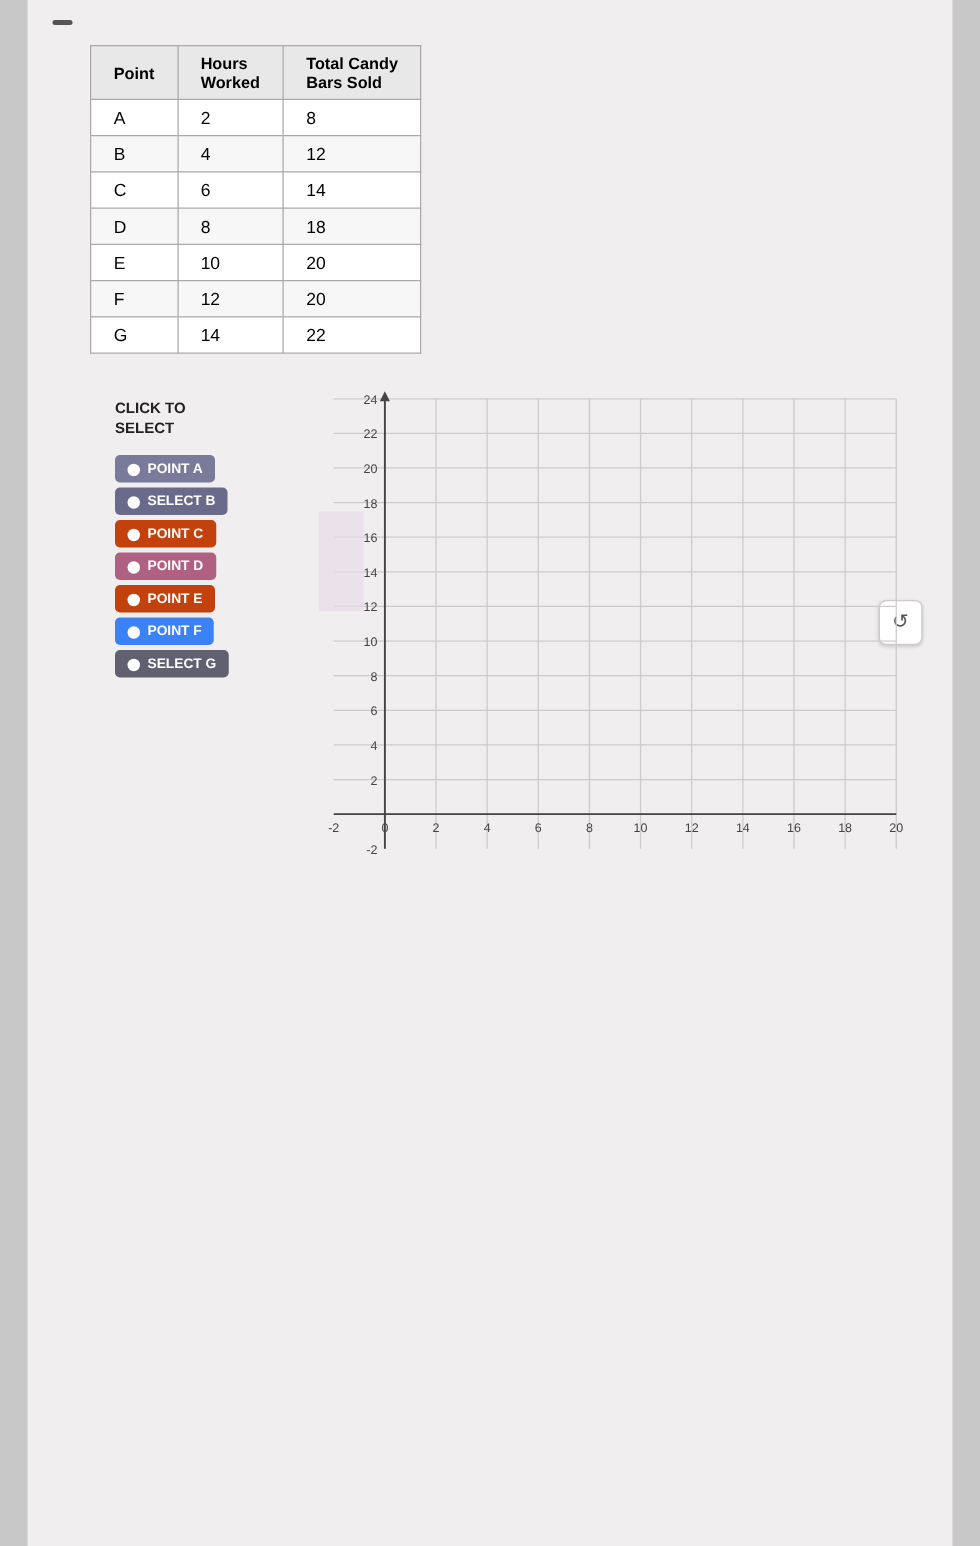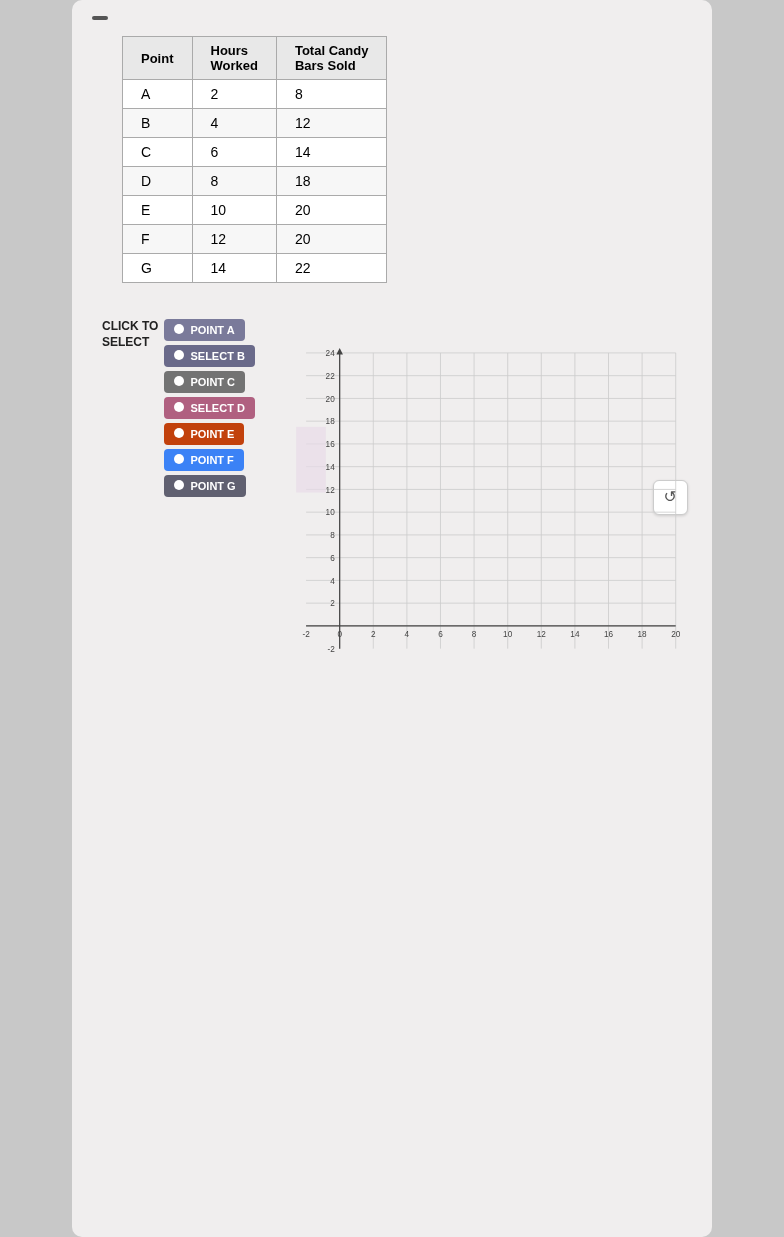--- a/index.html
+++ b/index.html
@@ -6,25 +6,24 @@
     body {
       font-family: Arial, sans-serif;
       background: #c8c8c8;
       width: 784px;
       min-height: 1237px;
       display: flex;
       justify-content: center;
     }
     .page {
       background: #f0eeee;
-      width: 640px;
+      width: 740px;
       min-height: 1237px;
       padding: 16px 20px;
       position: relative;
-      border-radius: 10px;
     }
     .question-header {
       display: flex;
       gap: 12px;
       margin-bottom: 14px;
     }
     .question-number {
       background: #555;
       color: white;
       font-weight: bold;
@@ -102,35 +101,36 @@
 
     
     .graph-section {
       display: flex;
       gap: 10px;
       margin-top: 16px;
       padding-left: 10px;
     }
     .legend-panel {
       display: flex;
-      flex-direction: row;
+      flex-direction: column;
       gap: 6px;
       padding-top: 20px;
       min-width: 110px;
+      margin-left: 40px;
     }
     .click-to-select {
       font-size: 12px;
       font-weight: bold;
       margin-bottom: 8px;
       color: #222;
       line-height: 1.3;
     }
     .point-btn {
       display: flex;
-      align-items: flex-start;
+      align-items: flex-end;
       gap: 6px;
       border: none;
       border-radius: 4px;
       padding: 5px 10px;
       cursor: pointer;
       font-size: 11px;
       font-weight: bold;
       color: white;
     }
     .point-dot {
@@ -225,39 +225,39 @@
       <div class="click-to-select">CLICK TO<br>SELECT</div>
       <div id="legend-buttons">
           <button class="point-btn" style="background: rgb(122, 122, 154); margin-bottom: 4px;">
             <span class="point-dot"></span>
             <span>POINT A</span>
           </button>
           <button class="point-btn" style="background: rgb(106, 106, 138); margin-bottom: 4px;">
             <span class="point-dot"></span>
             <span>SELECT B</span>
           </button>
-          <button class="point-btn" style="background: #737373; margin-bottom: 4px;">
+          <button class="point-btn" style="background: #c2410c; margin-bottom: 4px;">
             <span class="point-dot"></span>
             <span>POINT C</span>
           </button>
           <button class="point-btn" style="background: rgb(176, 96, 128); margin-bottom: 4px;">
             <span class="point-dot"></span>
-            <span>SELECT D</span>
+            <span>POINT D</span>
           </button>
           <button class="point-btn" style="background: #c2410c; margin-bottom: 4px;">
             <span class="point-dot"></span>
             <span>POINT E</span>
           </button>
           <button class="point-btn" style="background: #3b82f6; margin-bottom: 4px;">
             <span class="point-dot"></span>
             <span>POINT F</span>
           </button>
           <button class="point-btn" style="background: rgb(96, 96, 112); margin-bottom: 4px;">
             <span class="point-dot"></span>
-            <span>POINT G</span>
+            <span>SELECT G</span>
           </button>
         </div>
     </div>
 
     <div class="chart-container">
       <svg class="scatter-chart" viewBox="0 0 520 420" xmlns="http://www.w3.org/2000/svg">
 
         <g id="chart-grid">
             <line x1="90.9090909090909" y1="20" x2="90.9090909090909" y2="380" stroke="#ccc" stroke-width="1"></line>
             <line x1="131.8181818181818" y1="20" x2="131.8181818181818" y2="380" stroke="#ccc" stroke-width="1"></line>

